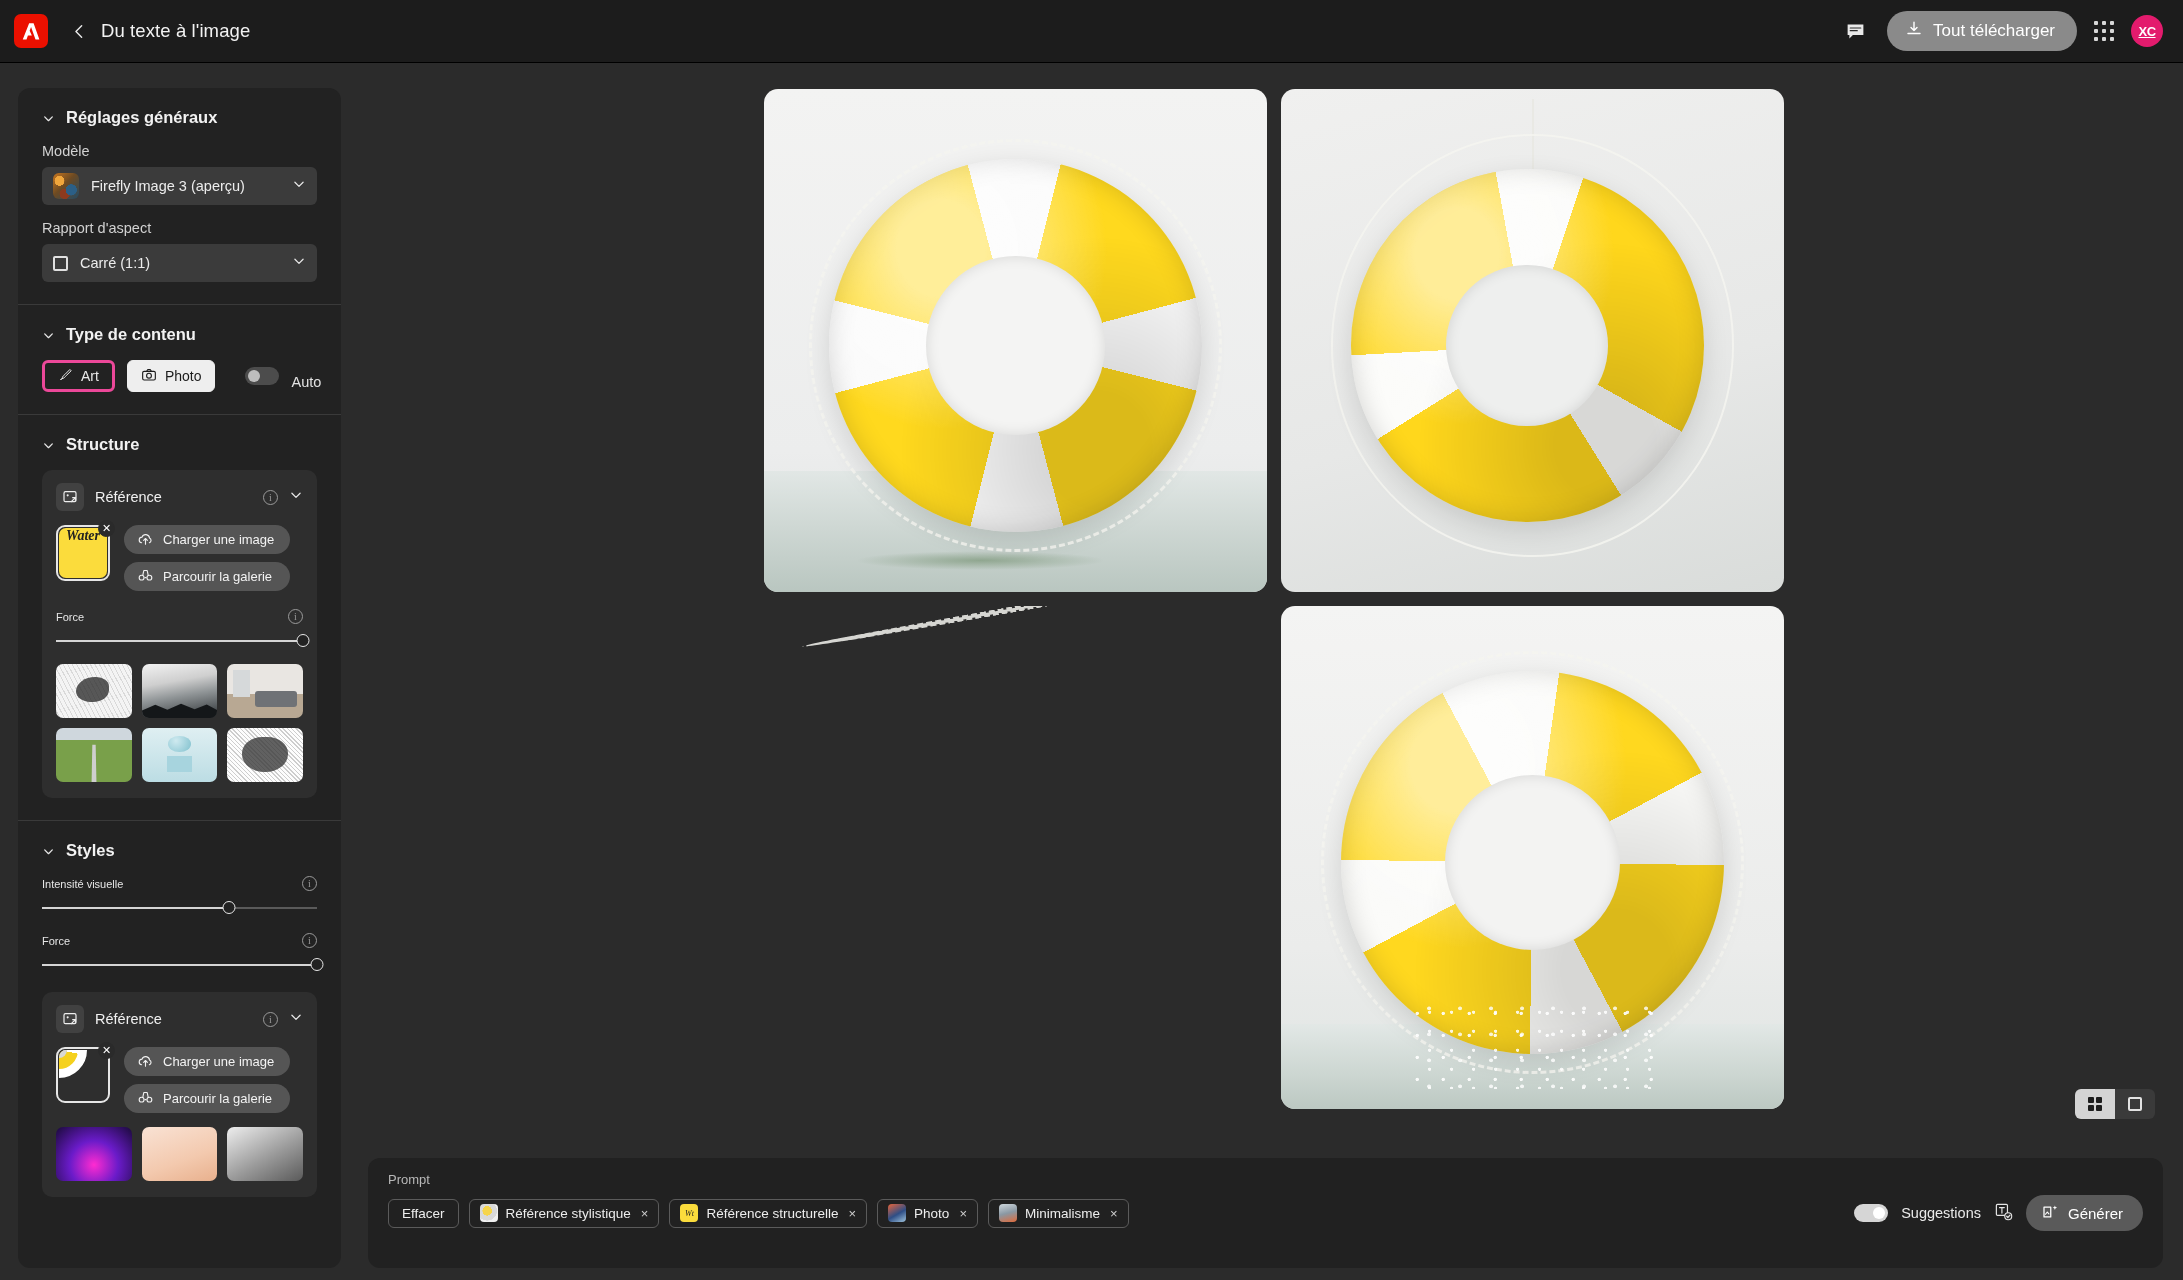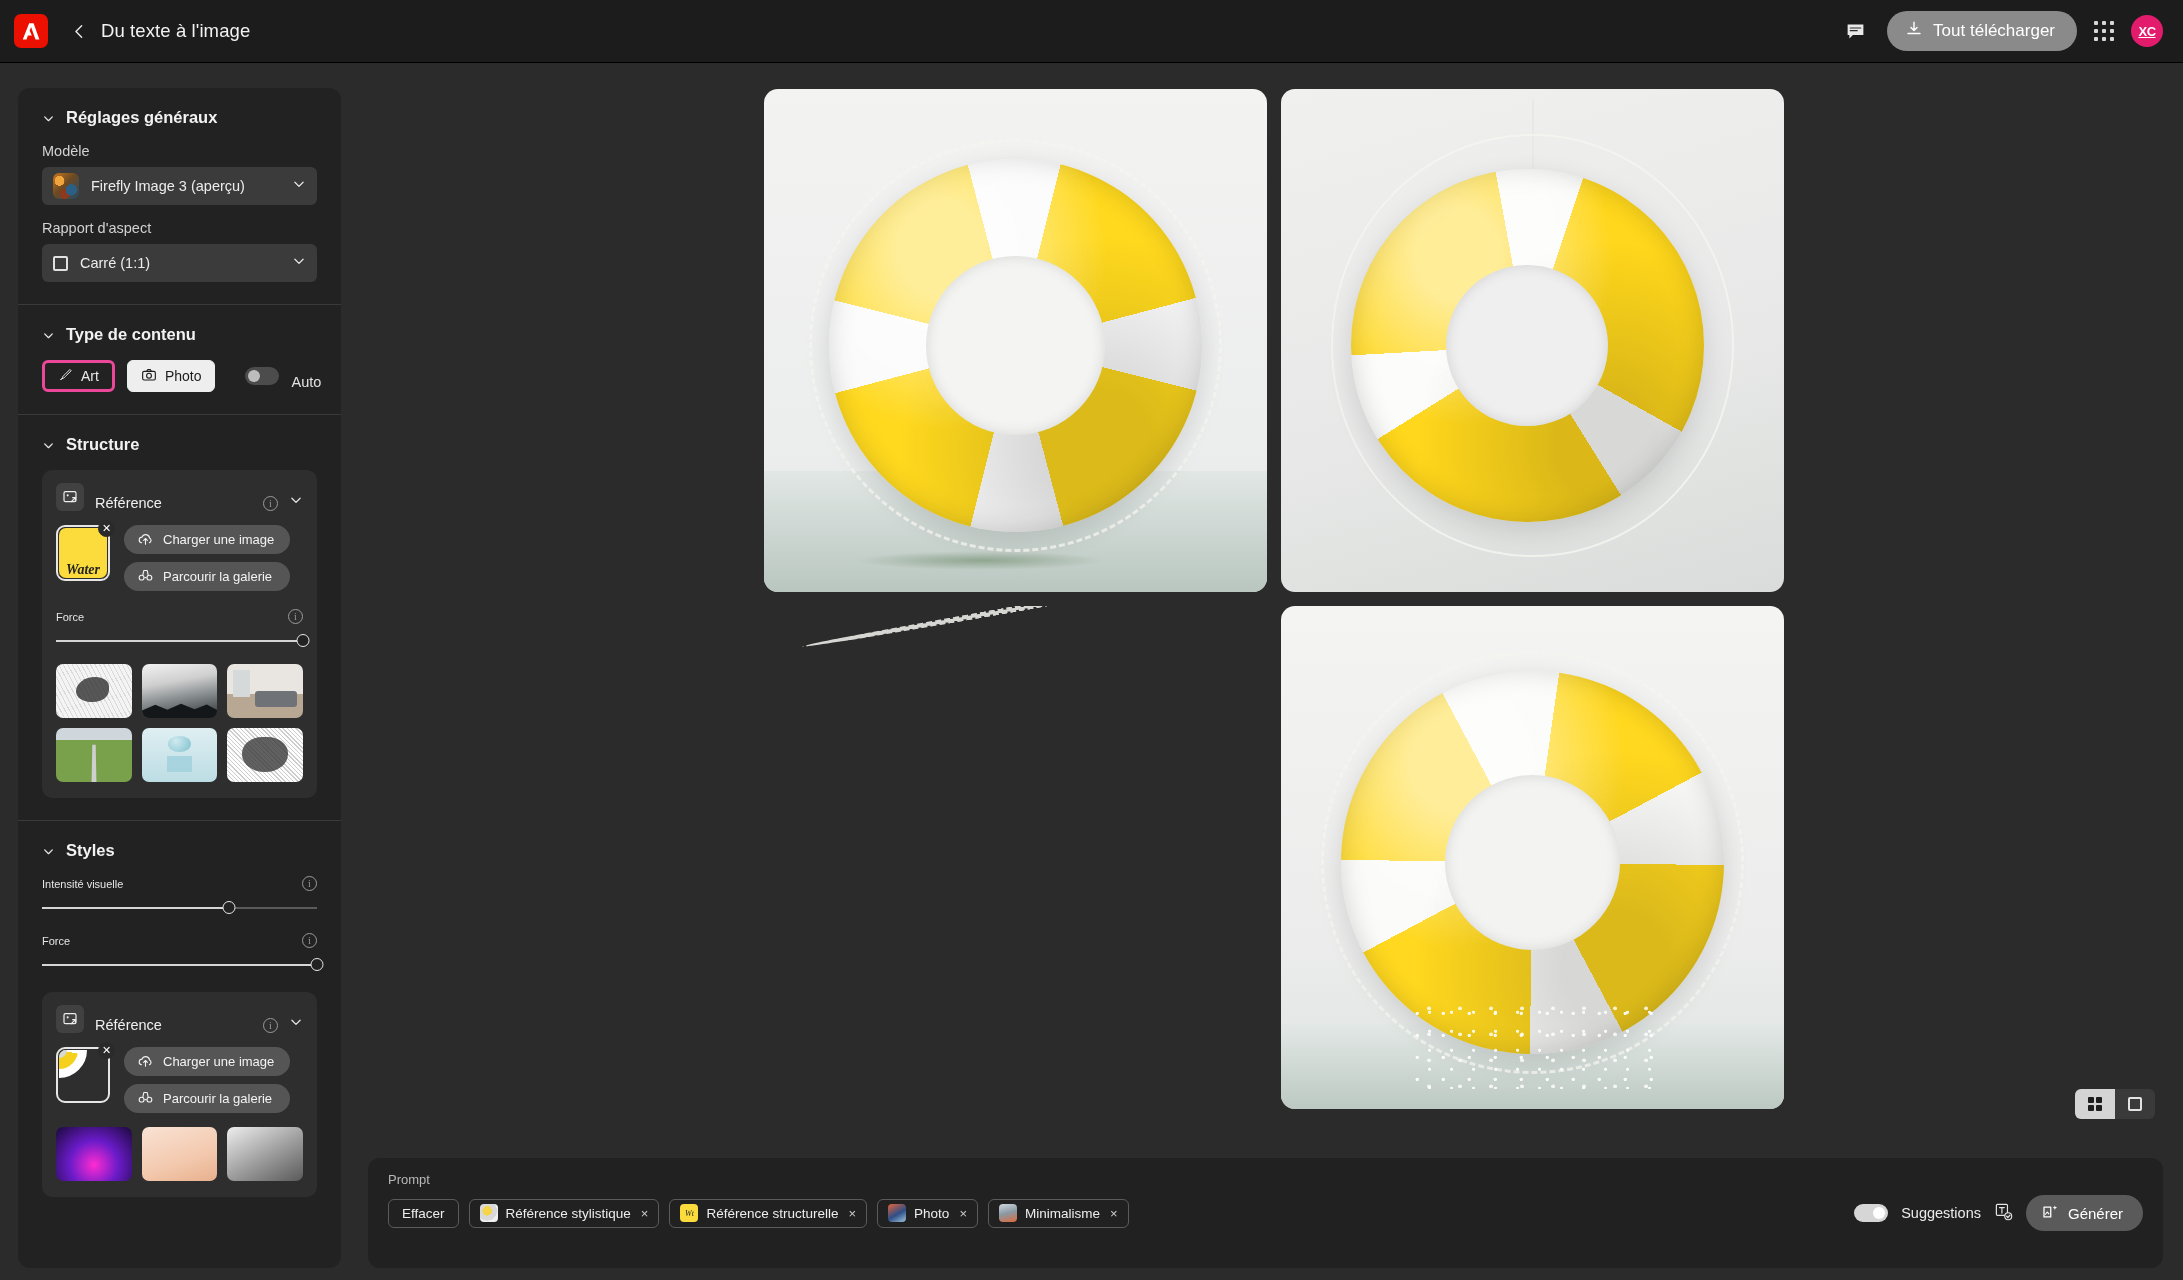--- a/index.html
+++ b/index.html
@@ -101,21 +101,21 @@
     cursor: pointer; flex: none;
   }
   .toggle i { position: absolute; top: 3px; left: 3px; width: 12px; height: 12px;
               border-radius: 50%; background: #bdbdbd; }
   .toggle.on { background: #d6d6d6; }
   .toggle.on i { left: 19px; background: #ffffff; }
   .ct-auto { font-size: 14.5px; color: #e2e2e2; margin-left: 2px; margin-top: 12px; }
 
   
   .ref-card { background: #2e2e2e; border-radius: 10px; padding: 13px 14px 16px 14px; }
-  .ref-head { display: flex; align-items: flex-end; gap: 11px; margin-bottom: 14px; }
+  .ref-head { display: flex; align-items: center; gap: 11px; margin-bottom: 14px; }
   .ref-ico-box {
     width: 28px; height: 28px; border-radius: 6px; background: #414141;
     display: flex; align-items: center; justify-content: center; flex: none;
   }
   .ref-title { font-size: 14.5px; color: #f0f0f0; flex: 1; }
   .info-i {
     width: 15px; height: 15px; border-radius: 50%; border: 1.4px solid #9a9a9a;
     color: #9a9a9a; font-size: 10px; font-family: "Liberation Serif", serif;
     display: flex; align-items: center; justify-content: center; cursor: pointer; flex: none;
   }
@@ -124,21 +124,21 @@
     position: relative; width: 54px; height: 56px; border-radius: 9px;
     border: 2px solid #e6e6e6; overflow: visible; flex: none; cursor: pointer;
   }
   .thumb-sel .img { position: absolute; inset: 1px; border-radius: 7px; overflow: hidden; }
   .x-badge {
     position: absolute; top: -7px; right: -7px; width: 17px; height: 17px; border-radius: 50%;
     background: #2a2a2a; color: #fff; font-size: 11px; display: flex; align-items: center;
     justify-content: center; cursor: pointer; z-index: 3; border: 1px solid #2a2a2a;
   }
   .wtr-thumb { width: 100%; height: 100%; background: #fbdc3c; display: flex;
-               align-items: flex-end; justify-content: center; }
+               align-items: flex-start; justify-content: center; }
   .wtr-thumb span { font-family: "Liberation Serif", serif; font-style: italic; font-weight: bold;
                     font-size: 14px; color: #222; }
   .buoy-thumb { width: 100%; height: 100%; background: #d8d8d6; position: relative; }
   .buoy-thumb::after {
     content: ""; position: absolute; left: 50%; top: 52%; transform: translate(-50%,-50%);
     width: 38px; height: 38px; border-radius: 50%;
     border: 9px solid #fff;
     background: conic-gradient(#f5d11e 0 22%, #fff 22% 28%, #f5d11e 28% 50%, #fff 50% 56%,
                  #f5d11e 56% 78%, #fff 78% 84%, #f5d11e 84% 100%);
     box-shadow: inset 0 0 0 9px transparent;

